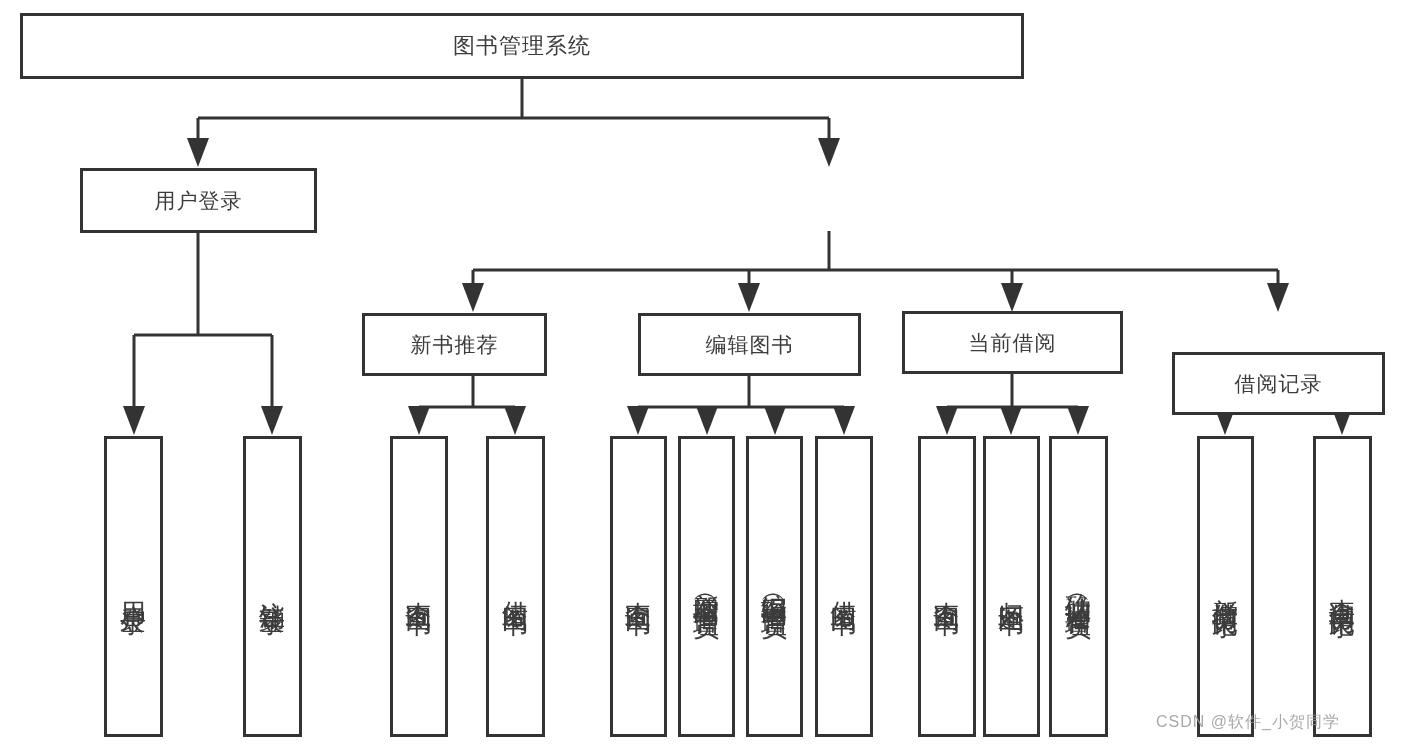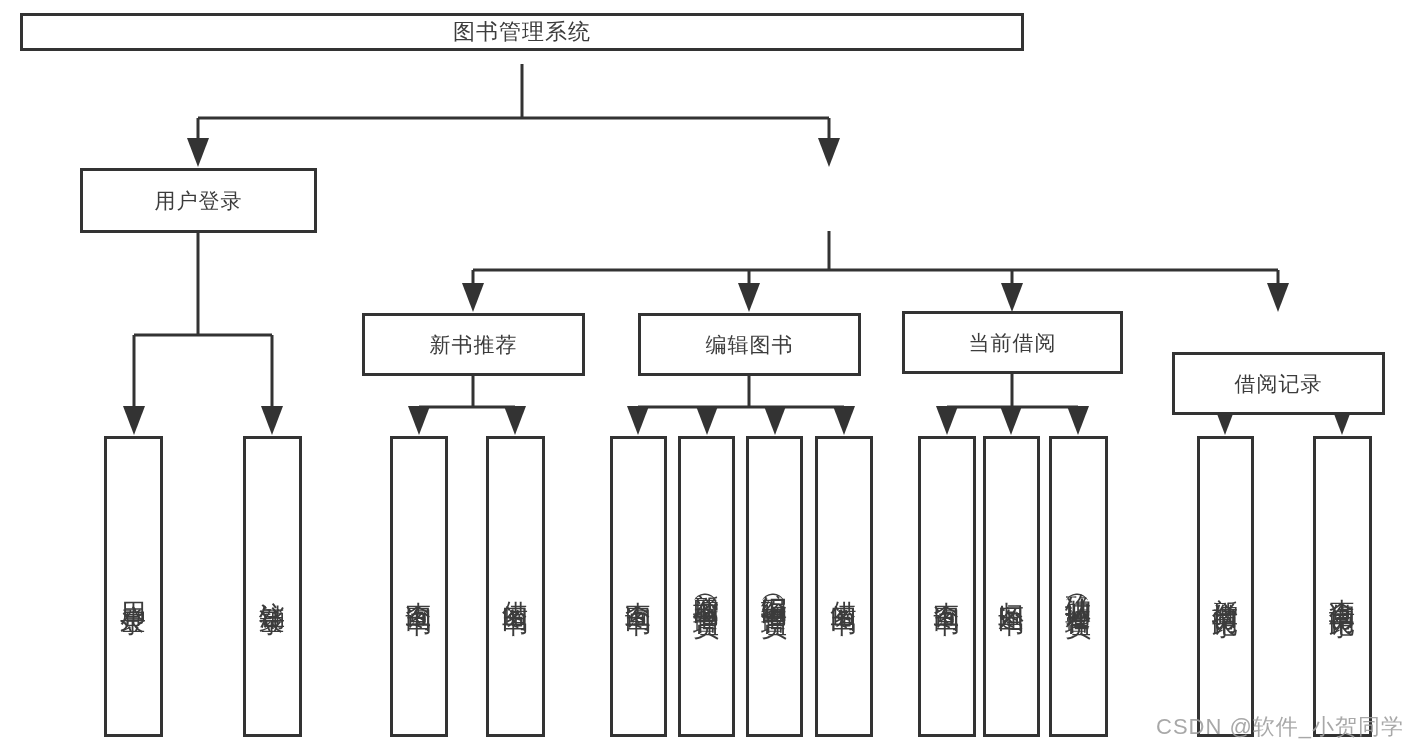--- a/index.html
+++ b/index.html
@@ -34,21 +34,21 @@
     text-orientation: mixed;
     font-size: 26px;
     letter-spacing: 3px;
     line-height: 1;
   }
   .watermark {
     position: absolute;
     left: 1156px;
     top: 712px;
     z-index: 3;
-    font-size: 22px;
+    font-size: 16px;
     color: rgba(158, 158, 158, 0.9);
     letter-spacing: 1px;
     white-space: nowrap;
   }
 </style>
 </head>
 <body>
 
 <div class="stage">
 
@@ -104,29 +104,29 @@
       <polygon points="764,406 786,406 775,435"></polygon>
       <polygon points="833,406 855,406 844,435"></polygon>
       <polygon points="936,406 958,406 947,435"></polygon>
       <polygon points="1000,406 1022,406 1011,435"></polygon>
       <polygon points="1067,406 1089,406 1078,435"></polygon>
       <polygon points="1214,406 1236,406 1225,435"></polygon>
       <polygon points="1331,406 1353,406 1342,435"></polygon>
     </g>
   </svg>
 
-  <div class="node hbox root-box" style="left:20px; top:13px; width:1004px; height:38px;align-items:center;">
+  <div class="node hbox root-box" style="left:20px; top:13px; width:1004px; height:66px;align-items:center;">
     <span>图书管理系统</span>
   </div>
 
   <div class="node hbox" style="left:80px; top:168px; width:237px; height:65px;">
     <span>用户登录</span>
   </div>
 
-  <div class="node hbox" style="left:362px; top:313px; width:223px; height:63px;">
+  <div class="node hbox" style="left:362px; top:313px; width:185px; height:63px;">
     <span>新书推荐</span>
   </div>
   <div class="node hbox" style="left:638px; top:313px; width:223px; height:63px;">
     <span>编辑图书</span>
   </div>
   <div class="node hbox" style="left:902px; top:311px; width:221px; height:63px;text-align:center;">
     <span>当前借阅</span>
   </div>
   <div class="node hbox" style="left:1172px; top:313px; width:213px; height:63px;margin-top:39px;">
     <span>借阅记录</span>

